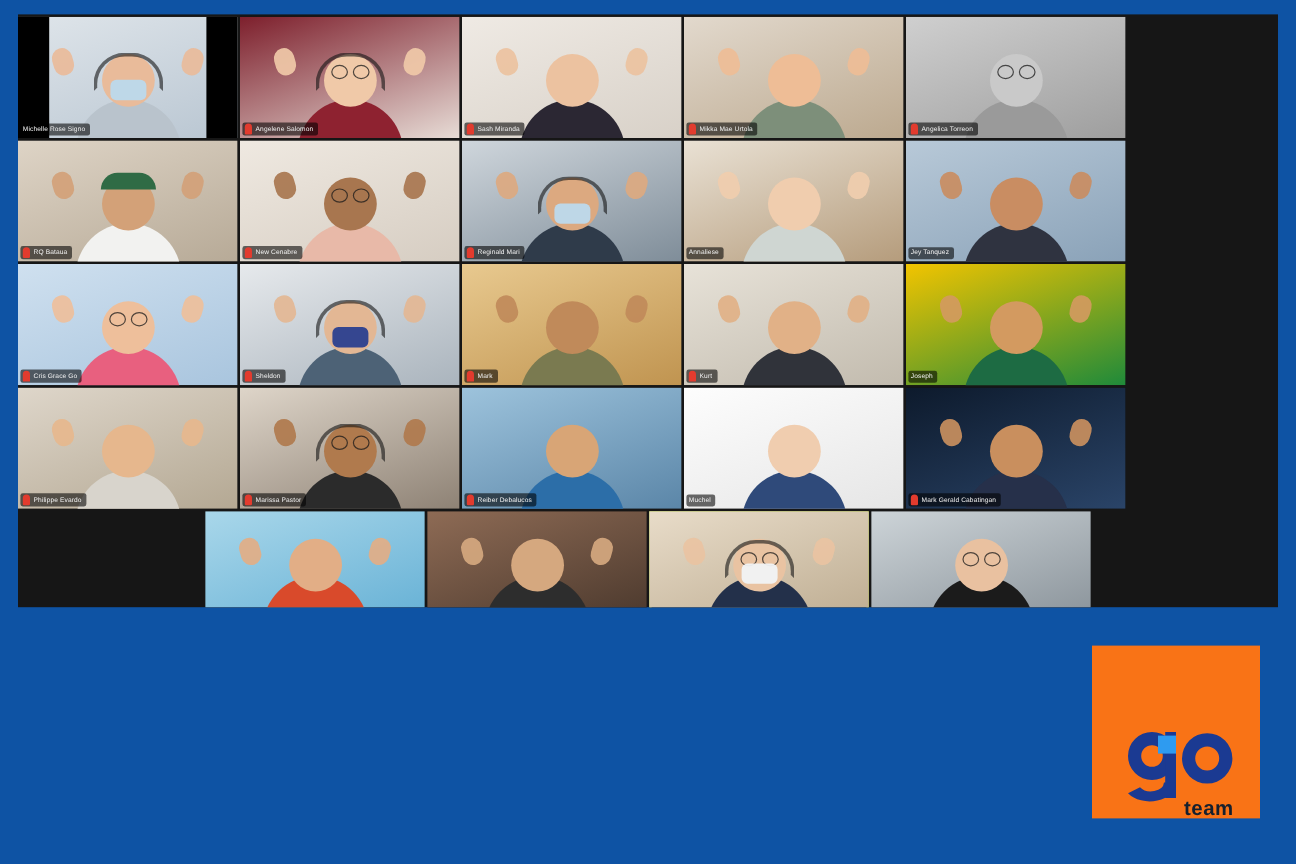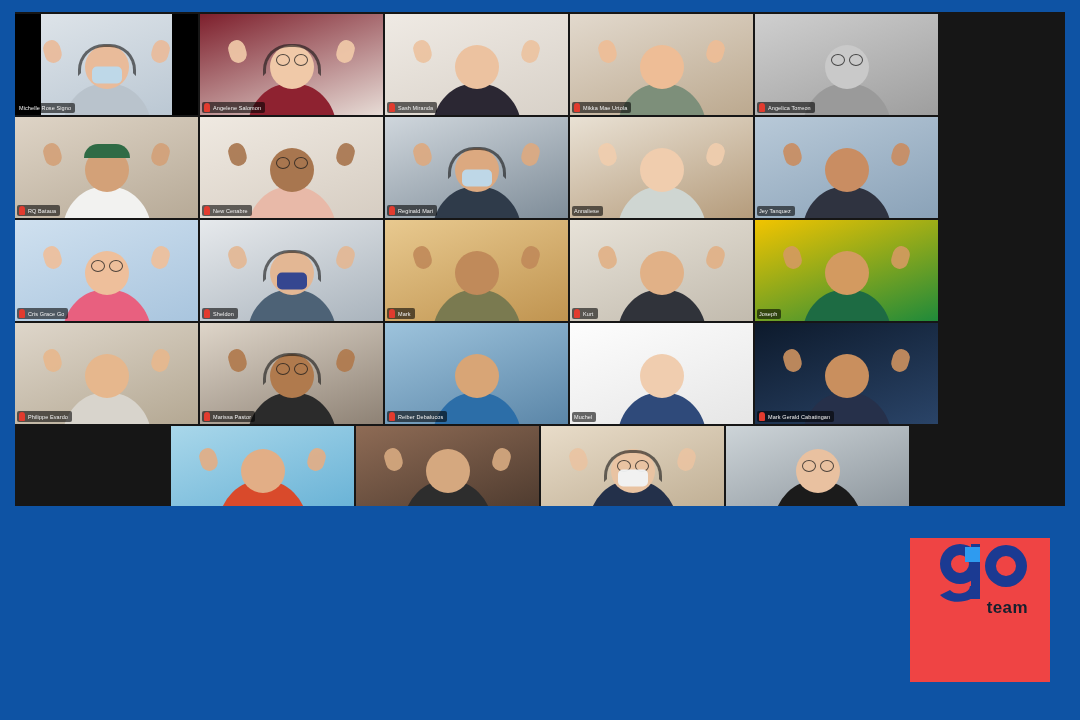--- a/index.html
+++ b/index.html
@@ -92,21 +92,21 @@
     color:#ffffff;font-weight:700;
     font-size:62px;line-height:80px;letter-spacing:.5px;
     font-family:"Liberation Sans", sans-serif;
     text-transform:uppercase;
   }
   .headline .l2{display:block;}
 
   
   .logo{
     position:absolute;left:910px;top:538px;width:140px;height:144px;
-    background:#ef4444;display:flex;align-items:flex-start;justify-content:center;
+    background:#f97316;display:flex;align-items:flex-end;justify-content:center;
   }
   .logomark{position:relative;width:100px;height:78px;}
   .logomark svg{display:block;}
   .logoteam{
     position:absolute;right:2px;bottom:-2px;
     color:#16202e;font-size:17px;font-weight:700;letter-spacing:.4px;
     font-family:"Liberation Sans", sans-serif;
   }
 </style>
 </head>

